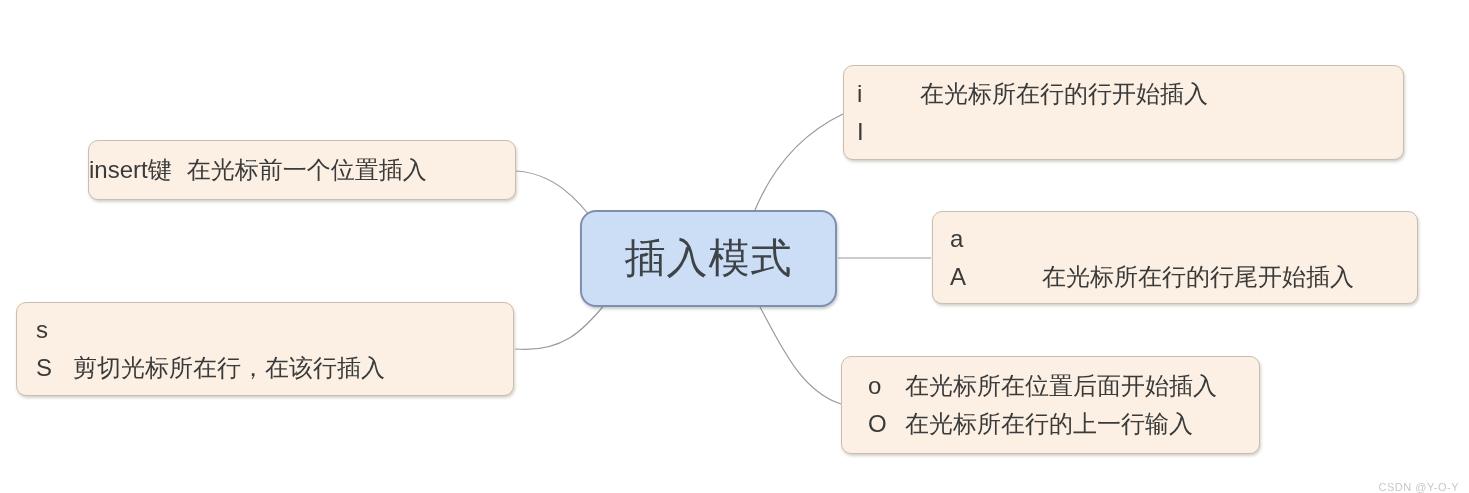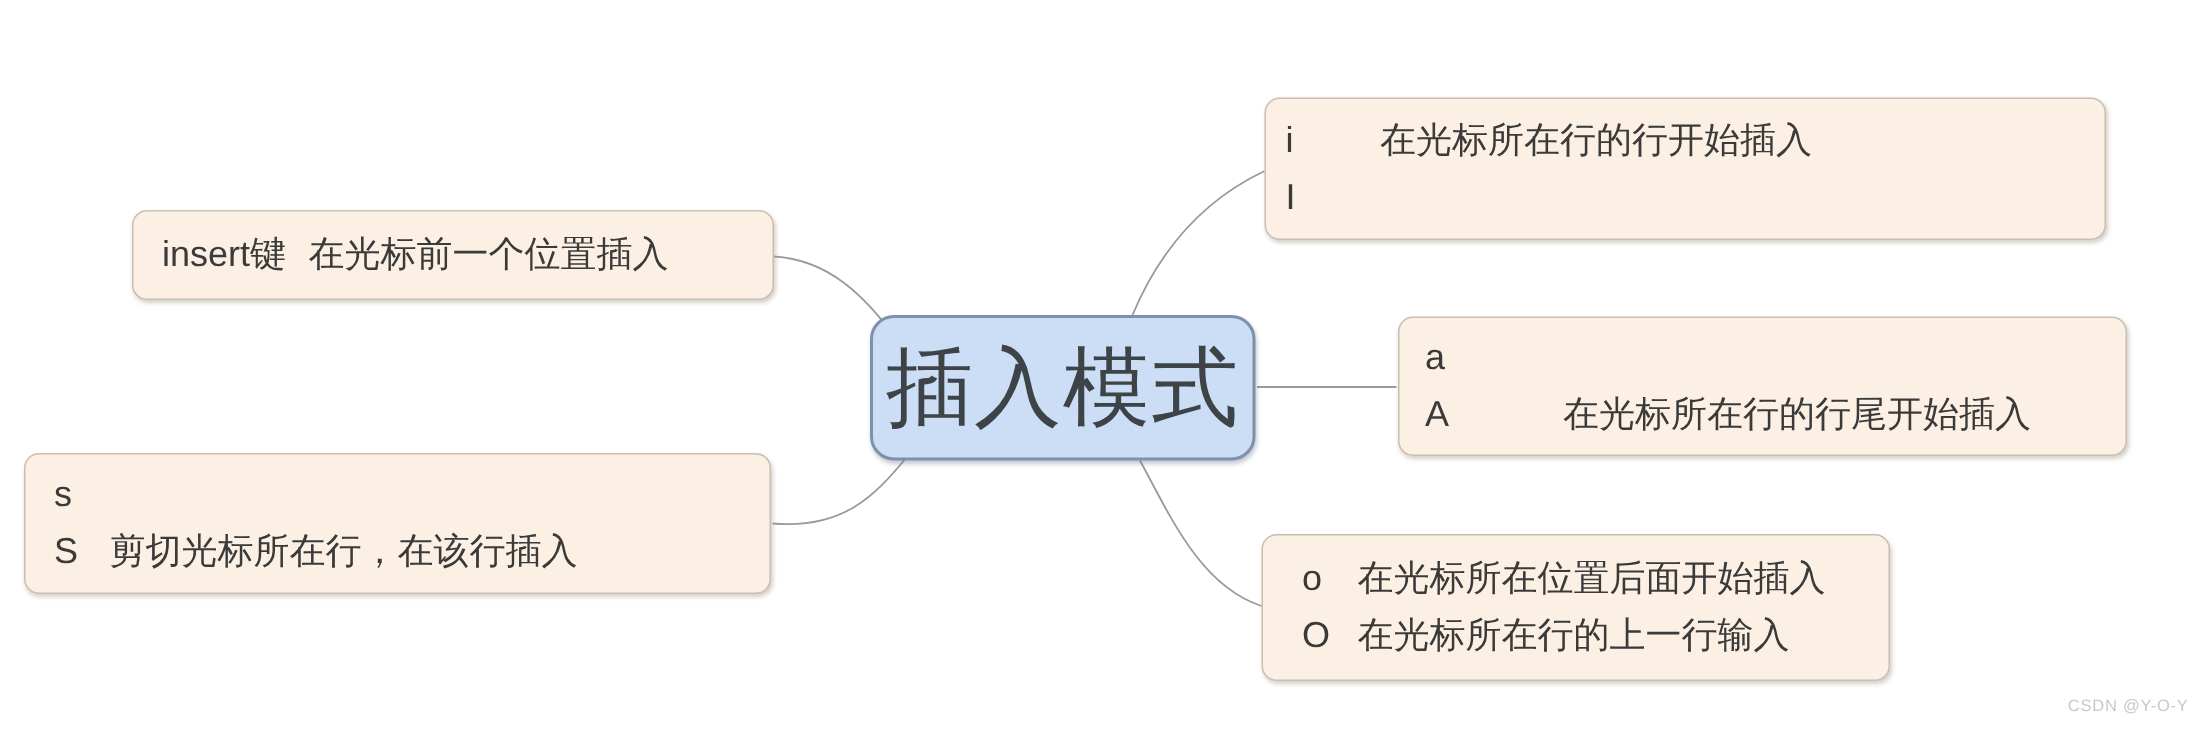--- a/index.html
+++ b/index.html
@@ -41,21 +41,21 @@
     background: #cbdef6;
     border: 2px solid #7e90ae;
     border-radius: 16px;
     box-shadow: 1px 2px 3px rgba(90, 100, 120, 0.35);
     display: flex;
     align-items: center;
     justify-content: center;
   }
   .center-node .center-label {
     font-family: "Liberation Serif", "DejaVu Serif", serif;
-    font-size: 58px;
+    font-size: 41px;
     color: #3e4347;
     letter-spacing: 1px;
     white-space: nowrap;
   }
   .branch-node {
     background: #fbf0e3;
     border: 1px solid #c9beb1;
     border-radius: 10px;
     box-shadow: 1px 2px 3px rgba(160, 150, 135, 0.45);
     display: flex;
@@ -75,21 +75,20 @@
   }
   .branch-line .desc {
     flex: 0 0 auto;
   }
   
   .node-insert {
     left: 88px;
     top: 140px;
     width: 428px;
     height: 60px;
-    padding-left: 19px;
   }
   .node-insert .key { margin-right: 15px; }
   .node-ss {
     left: 16px;
     top: 302px;
     width: 498px;
     height: 94px;
     padding-left: 19px;
   }
   .node-ss .key { width: 37px; }
@@ -114,21 +113,21 @@
     left: 841px;
     top: 356px;
     width: 419px;
     height: 98px;
     padding-left: 26px;
   }
   .node-oo .key { width: 37px; }
   .watermark {
     position: absolute;
     right: 10px;
-    bottom: 16px;
+    bottom: 0;
     font-size: 11px;
     color: #c8c8c8;
     letter-spacing: 0.5px;
   }
 </style>
 </head>
 <body>
 
 <div class="canvas">
 

